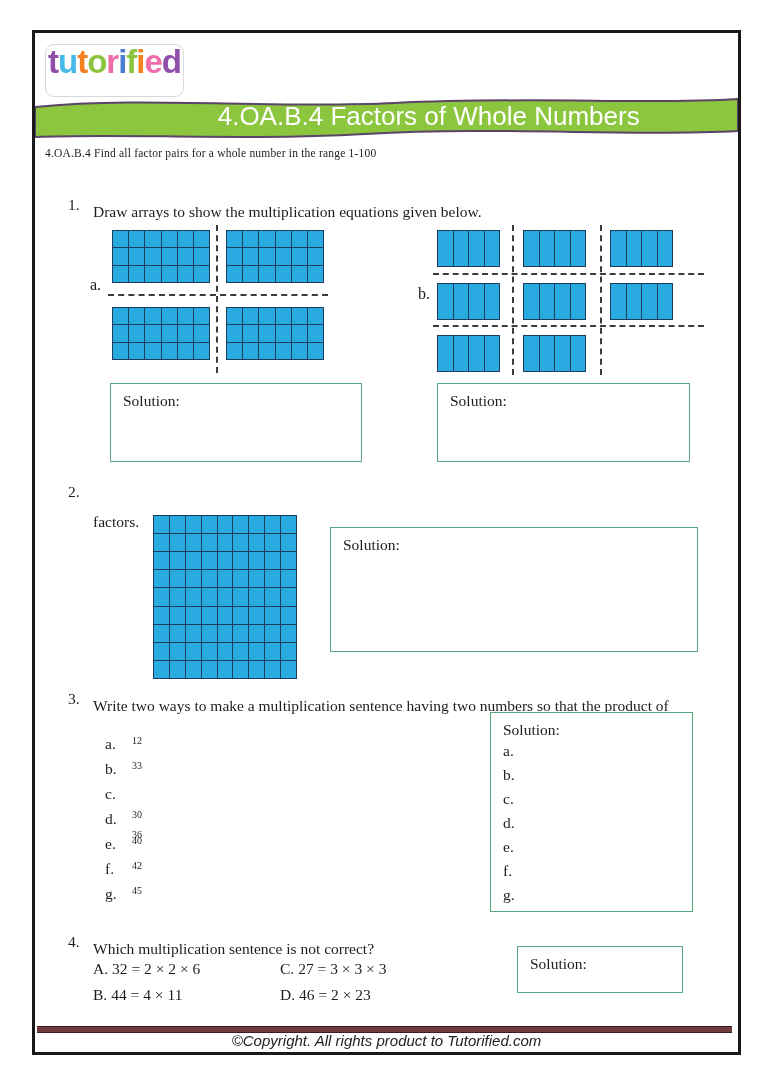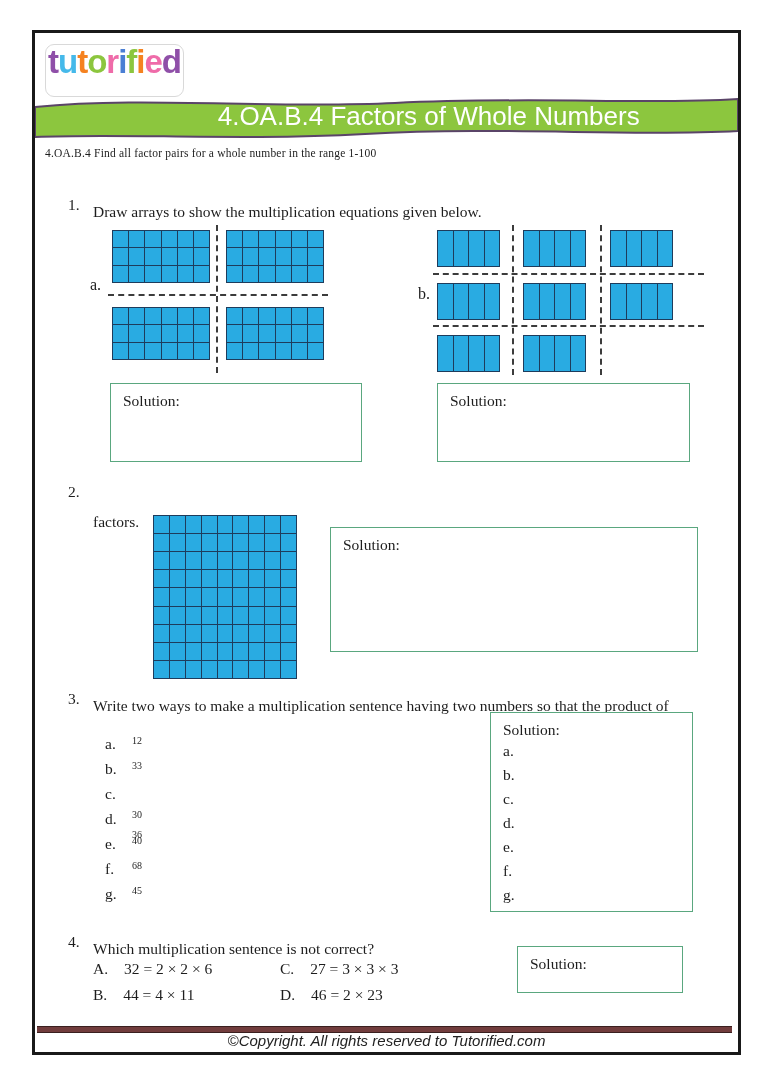--- a/index.html
+++ b/index.html
@@ -77,21 +77,21 @@
 
   
   .q2-grid{left:118px;top:482px;width:144px;height:164px;}
 
   
   .q3-item-label{left:70px;font-size:15.5px;}
   .q3-item-value{left:97px;font-size:10px;}
 
   
   .q4-label{font-size:15.5px;}
-  .q4-value{font-size:15.5px;margin-left:16px;text-align:right;}
+  .q4-value{font-size:15.5px;margin-left:4px;text-align:right;}
   .q4-opt{display:flex;}
 
   
   .footer-bar{
     left:2px;top:993px;width:695px;height:5px;
     background:var(--footer-bar);border-top:1px solid #3a1f1f;border-bottom:1px solid #3a1f1f;
   }
   .copyright{
     left:0;top:999px;width:703px;text-align:center;
     font-family:"Liberation Sans", sans-serif;font-style:italic;font-size:15px;color:#222;
@@ -359,21 +359,21 @@
   <div class="abs q3-item-value" style="top:702px;">12</div>
   <div class="abs q3-item-label" style="top:727px;">b.</div>
   <div class="abs q3-item-value" style="top:727px;">33</div>
   <div class="abs q3-item-label" style="top:752px;">c.</div>
   <div class="abs q3-item-value" style="top:752px;margin-top:24px;">30</div>
   <div class="abs q3-item-label" style="top:777px;">d.</div>
   <div class="abs q3-item-value" style="top:796px;">36</div>
   <div class="abs q3-item-label" style="top:802px;">e.</div>
   <div class="abs q3-item-value" style="top:802px;">40</div>
   <div class="abs q3-item-label" style="top:827px;">f.</div>
-  <div class="abs q3-item-value" style="top:827px;">68</div>
+  <div class="abs q3-item-value" style="top:827px;">42</div>
   <div class="abs q3-item-label" style="top:852px;">g.</div>
   <div class="abs q3-item-value" style="top:852px;">45</div>
 
   <div class="abs sol-box sol-q3">
     <div>Solution:</div>
     <div class="sol-line">a.</div>
     <div class="sol-line">b.</div>
     <div class="sol-line">c.</div>
     <div class="sol-line">d.</div>
     <div class="sol-line">e.</div>
@@ -399,15 +399,15 @@
   <div class="abs q4-opt" style="left:245px;top:953px;">
     <span class="q4-label">D.</span>
     <span class="q4-value">46 = 2 × 23</span>
   </div>
 
   <div class="abs sol-box sol-q4">
     <span>Solution:</span>
   </div>
 
   <div class="abs footer-bar"></div>
-  <div class="abs copyright">©Copyright. All rights reserved to Tutorified.com</div>
+  <div class="abs copyright">©Copyright. All rights product to Tutorified.com</div>
 
 </div>
 
 </body></html>

